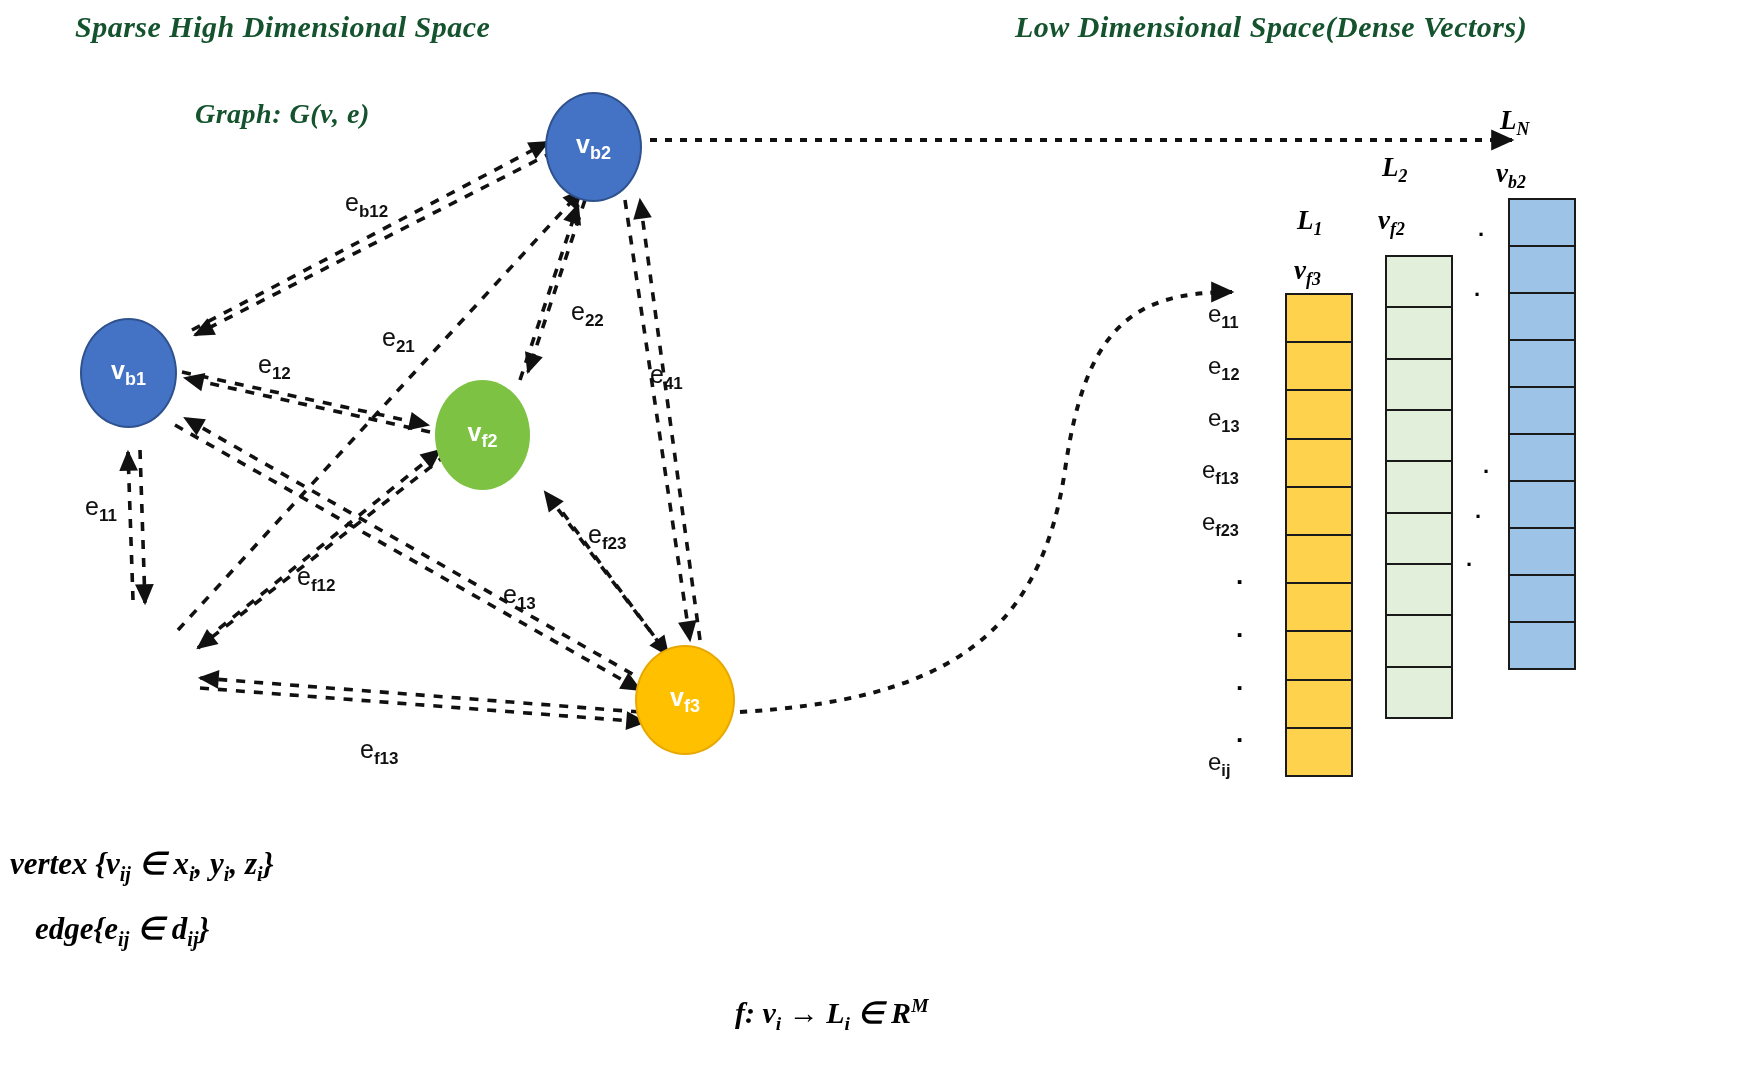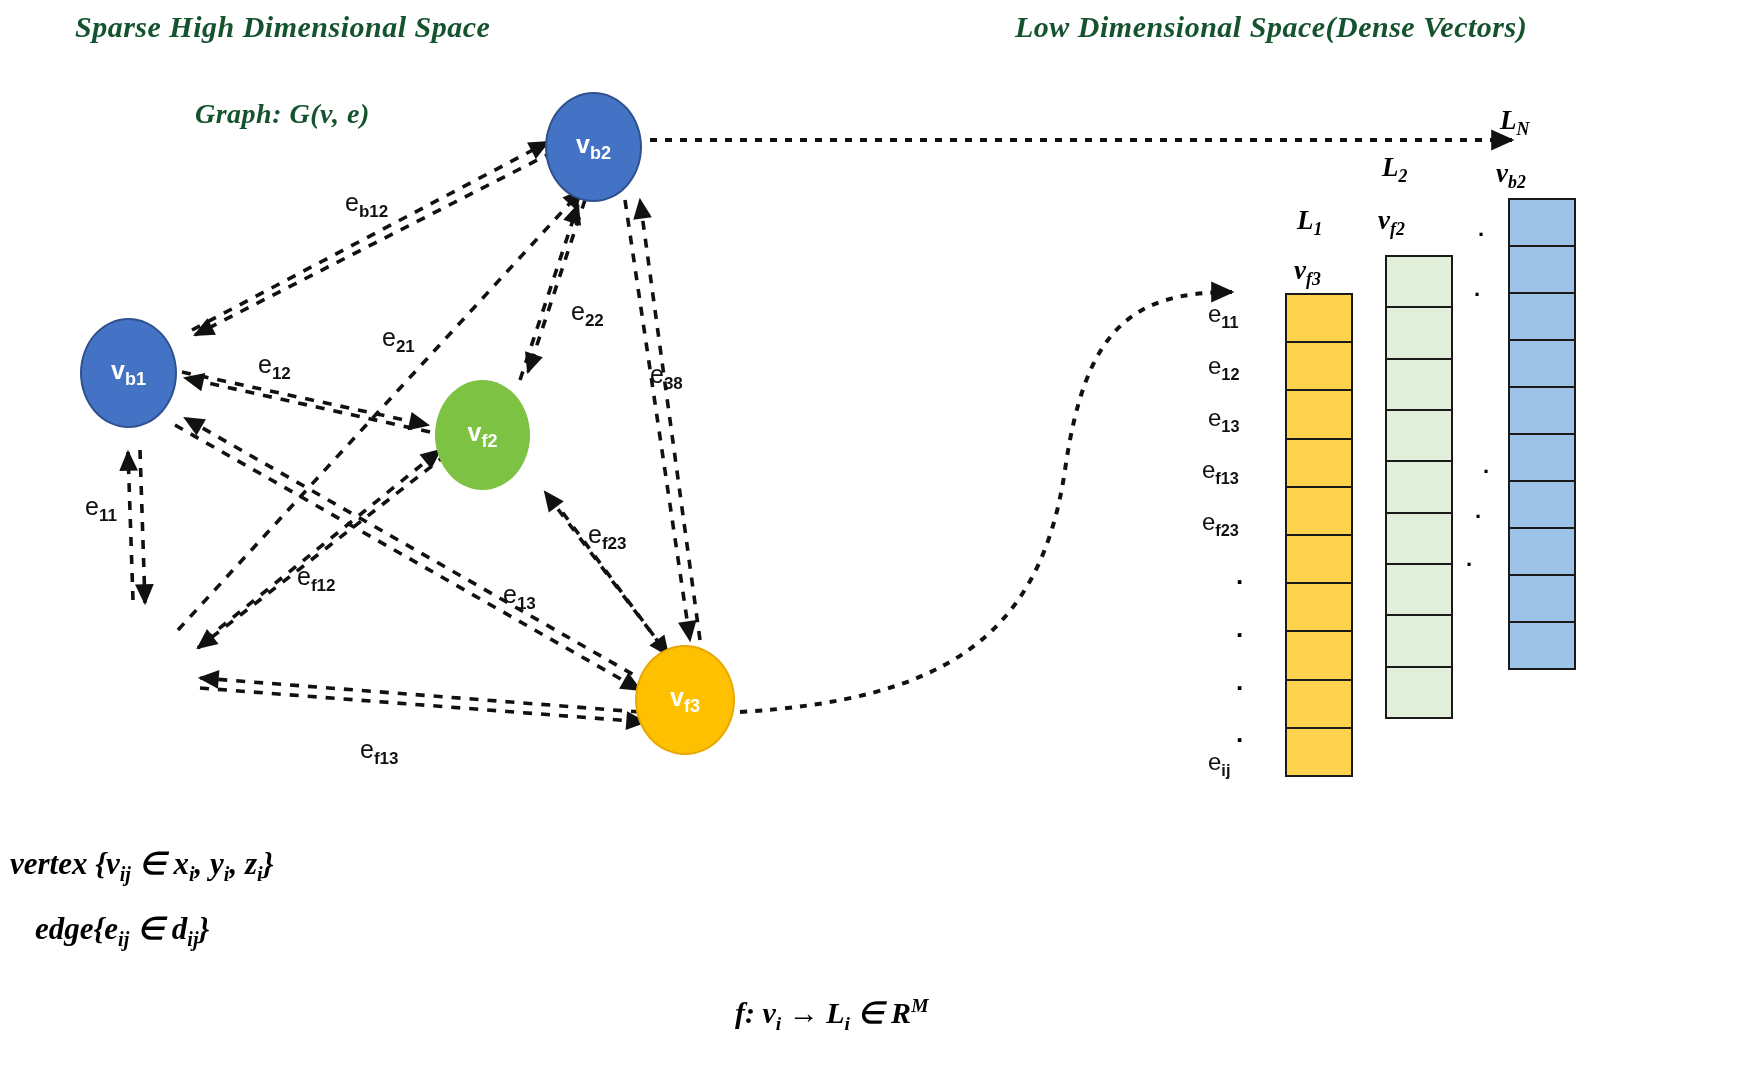--- a/index.html
+++ b/index.html
@@ -182,21 +182,21 @@
     <span>v<sub>f2</sub></span>
   </div>
   <div class="node" style="left:635px; top:645px; width:100px; height:110px; background:#FFC000; border:2px solid #E8A800;">
     <span>v<sub>f3</sub></span>
   </div>
 
   <div class="edge-label" style="left:345px; top:188px;">e<sub>b12</sub></div>
   <div class="edge-label" style="left:382px; top:295px;margin-top:28px;">e<sub>21</sub></div>
   <div class="edge-label" style="left:571px; top:297px;">e<sub>22</sub></div>
   <div class="edge-label" style="left:258px; top:350px;">e<sub>12</sub></div>
-  <div class="edge-label" style="left:650px; top:360px;">e<sub>38</sub></div>
+  <div class="edge-label" style="left:650px; top:360px;">e<sub>41</sub></div>
   <div class="edge-label" style="left:85px; top:492px;">e<sub>11</sub></div>
   <div class="edge-label" style="left:588px; top:520px;">e<sub>f23</sub></div>
   <div class="edge-label" style="left:297px; top:562px;">e<sub>f12</sub></div>
   <div class="edge-label" style="left:503px; top:580px;">e<sub>13</sub></div>
   <div class="edge-label" style="left:360px; top:735px;">e<sub>f13</sub></div>
 
   <div class="formula" style="left:10px; top:845px;">
     vertex {v<sub>ij</sub> ∈ x<sub>i</sub>, y<sub>i</sub>, z<sub>i</sub>}
   </div>
   <div class="formula" style="left:35px; top:910px;">

